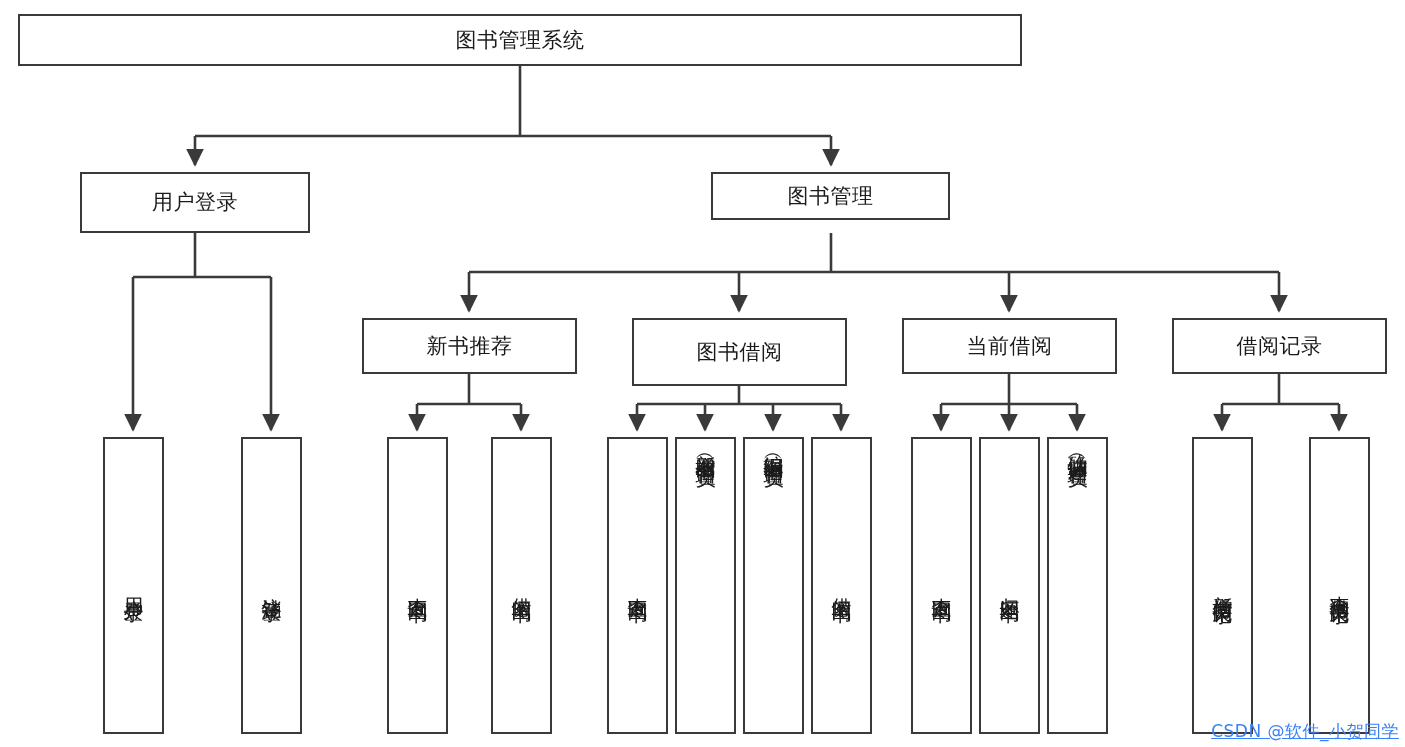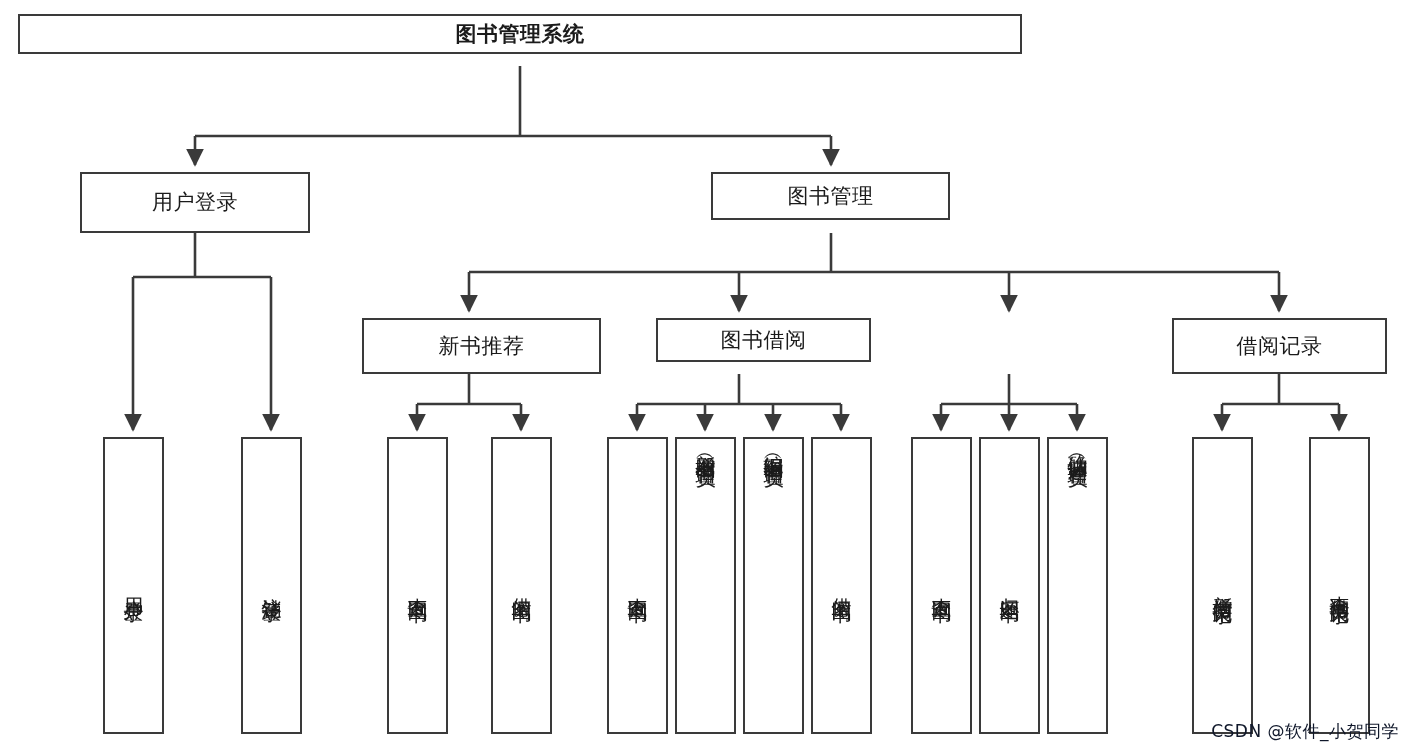--- a/index.html
+++ b/index.html
@@ -60,23 +60,24 @@
     white-space: nowrap;
   }
   .node.v.mid {
     align-items: center;
   }
   .watermark {
     position: absolute;
     right: 6px;
     bottom: 4px;
     font-size: 17px;
-    color: #0f172a;
+    color: #3b82f6;
     white-space: nowrap;
     letter-spacing: 0.5px;
+    text-decoration: underline;
   }
 </style>
 </head>
 <body>
 
 <div id="canvas">
 
   <svg id="wires" viewBox="0 0 1405 747" xmlns="http://www.w3.org/2000/svg">
     <defs>
       <marker id="arrow" viewBox="0 0 12 12" refX="10" refY="6" markerWidth="7.5" markerHeight="7.5" orient="auto-start-reverse">
@@ -120,36 +121,39 @@
       <path d="M 1009 404 L 1009 430" marker-end="url(#arrow)"></path>
       <path d="M 1077 404 L 1077 430" marker-end="url(#arrow)"></path>
 
       <path d="M 1279 374 L 1279 404"></path>
       <path d="M 1222 404 L 1339 404"></path>
       <path d="M 1222 404 L 1222 430" marker-end="url(#arrow)"></path>
       <path d="M 1339 404 L 1339 430" marker-end="url(#arrow)"></path>
     </g>
   </svg>
 
-  <div class="node root h" style="left:18px; top:14px; width:1004px; height:40px;font-weight:bold;">
+  <div class="node root h" style="left:18px; top:14px; width:1004px; height:52px;">
     <span class="lbl">图书管理系统</span>
   </div>
 
   <div class="node h" style="left:80px; top:172px; width:230px; height:61px;">
     <span class="lbl">用户登录</span>
   </div>
   <div class="node h" style="left:711px; top:172px; width:239px; height:48px;">
     <span class="lbl">图书管理</span>
   </div>
 
-  <div class="node h" style="left:362px; top:318px; width:239px; height:56px;">
+  <div class="node h" style="left:362px; top:318px; width:215px; height:56px;">
     <span class="lbl">新书推荐</span>
   </div>
-  <div class="node h" style="left:656px; top:318px; width:215px; height:44px;">
+  <div class="node h" style="left:632px; top:318px; width:215px; height:68px;">
     <span class="lbl">图书借阅</span>
+  </div>
+  <div class="node h" style="left:902px; top:318px; width:215px; height:56px;">
+    <span class="lbl">当前借阅</span>
   </div>
   <div class="node h" style="left:1172px; top:318px; width:215px; height:56px;font-family:Liberation Serif, serif;">
     <span class="lbl">借阅记录</span>
   </div>
 
   <div class="node v mid" style="left:103px; top:437px; width:61px; height:297px;">
     <span class="lbl">用户登录</span>
   </div>
   <div class="node v mid" style="left:241px; top:437px; width:61px; height:297px;">
     <span class="lbl">注销登录</span>

